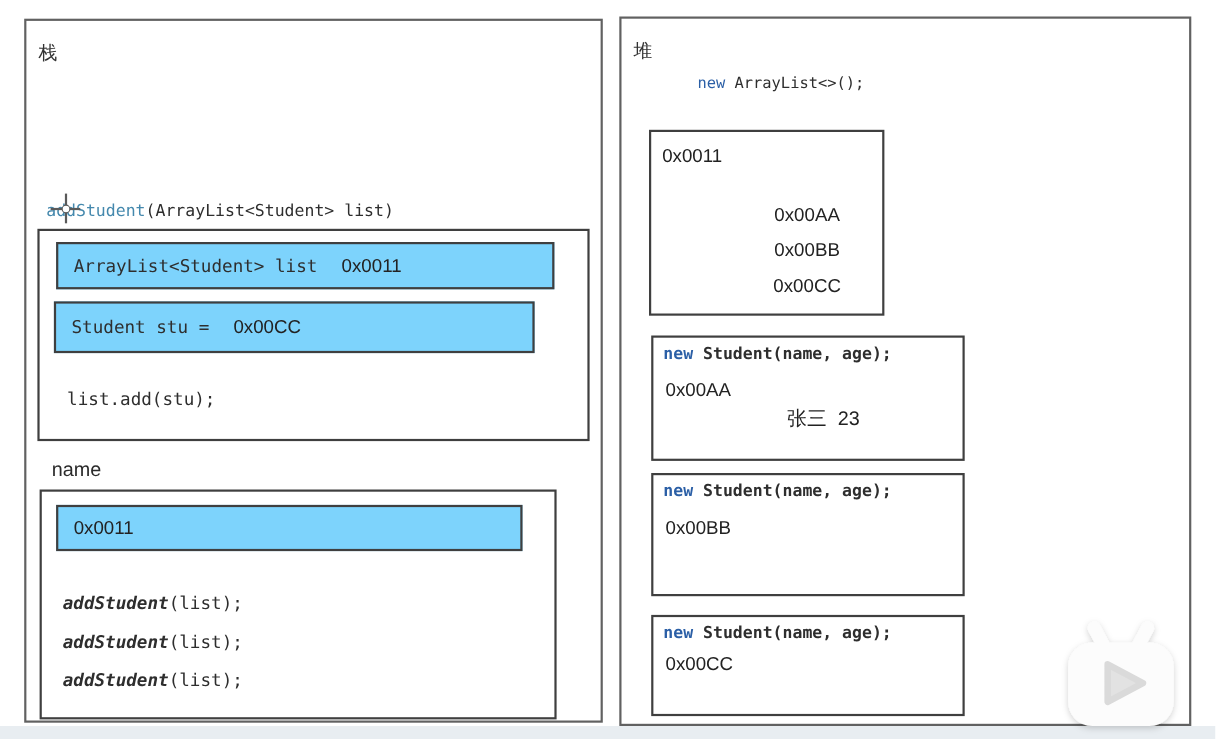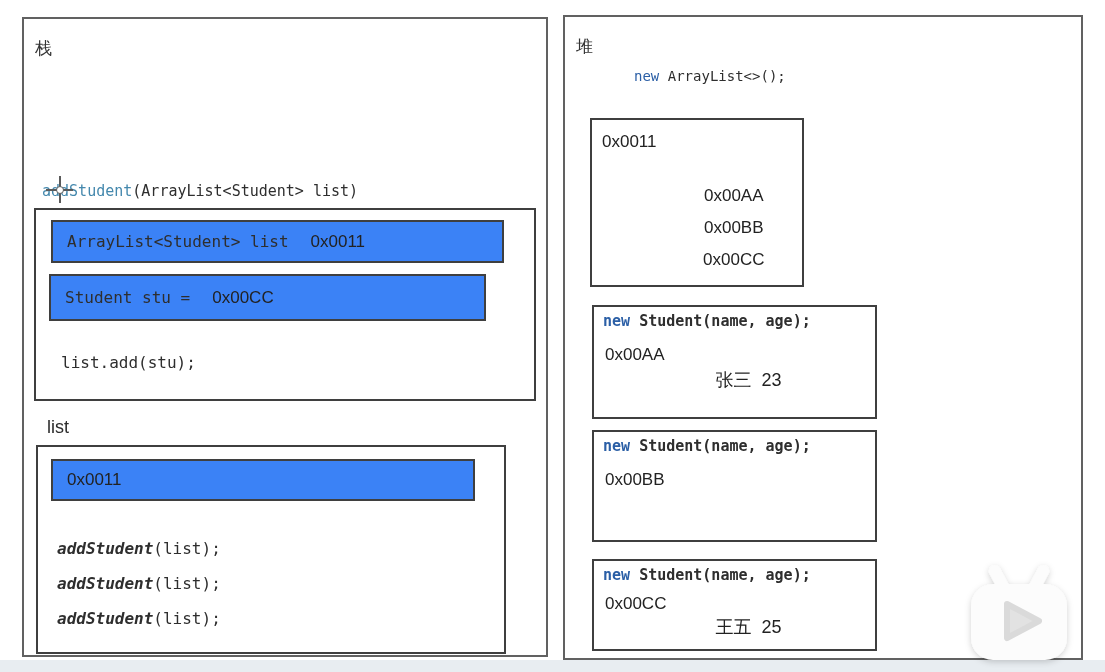--- a/index.html
+++ b/index.html
@@ -22,21 +22,21 @@
   .heap-panel  { left: 563px; top: 15px; width: 520px; height: 645px; }
   .panel-label { position: absolute; left: 11px; top: 18px; font-size: 17px; color: #333; }
 
   
   .signature { position: absolute; left: 18px; top: 163px; font-size: 15px; }
   .method-frame {
     position: absolute; left: 10px; top: 189px; width: 502px; height: 193px;
     border: 2px solid #3f3f3f;
   }
   .var-box {
-    position: absolute; border: 2px solid #3f3f3f; background: #3b82f6;
+    position: absolute; border: 2px solid #3f3f3f; background: #7dd3fc;
     display: flex; align-items: center; gap: 22px; padding-left: 14px;
   }
   .var-box .code { font-size: 16px; }
   .var-box .val  { font-size: 17px; }
   .mf-box1 { left: 15px; top: 10px;  width: 453px; height: 43px; }
   .mf-box2 { left: 13px; top: 64px;  width: 437px; height: 47px; }
   .statement { position: absolute; left: 25px; top: 143px; font-size: 16px; }
 
   .main-label { position: absolute; left: 23px; top: 398px; font-size: 18px; color: #2b2b2b; }
   .main-frame {
@@ -113,21 +113,21 @@
       <span class="code">ArrayList&lt;Student&gt; list</span>
       <span class="val">0x0011</span>
     </div>
     <div class="var-box mf-box2">
       <span class="code">Student stu =</span>
       <span class="val">0x00CC</span>
     </div>
     <div class="statement code">list.add(stu);</div>
   </div>
 
-  <div class="main-label">list</div>
+  <div class="main-label">name</div>
   <div class="main-frame">
     <div class="var-box main-var-box">
       <span class="val">0x0011</span>
     </div>
     <div class="call-line call-1 code">
       <span class="fn-italic">addStudent</span><span>(list);</span>
     </div>
     <div class="call-line call-2 code">
       <span class="fn-italic">addStudent</span><span>(list);</span>
     </div>
@@ -172,23 +172,20 @@
     </div>
     <div class="addr val">0x00BB</div>
   </div>
 
   <div class="student-box student-3">
     <div class="code-line code">
       <span class="kw">new</span>
       <span>Student(name, age);</span>
     </div>
     <div class="addr val">0x00CC</div>
-    <div class="name-line">
-      <span>王五</span><span class="age">25</span>
-    </div>
   </div>
 </div>
 
 <div class="watermark">
   <svg width="112" height="112" viewBox="0 0 112 112">
     <g filter="url(#ws)">
 
       <rect x="30" y="8" width="12" height="30" rx="6" fill="#fcfcfc" transform="rotate(-28 36 23)"></rect>
       <rect x="70" y="8" width="12" height="30" rx="6" fill="#fcfcfc" transform="rotate(28 76 23)"></rect>
 

